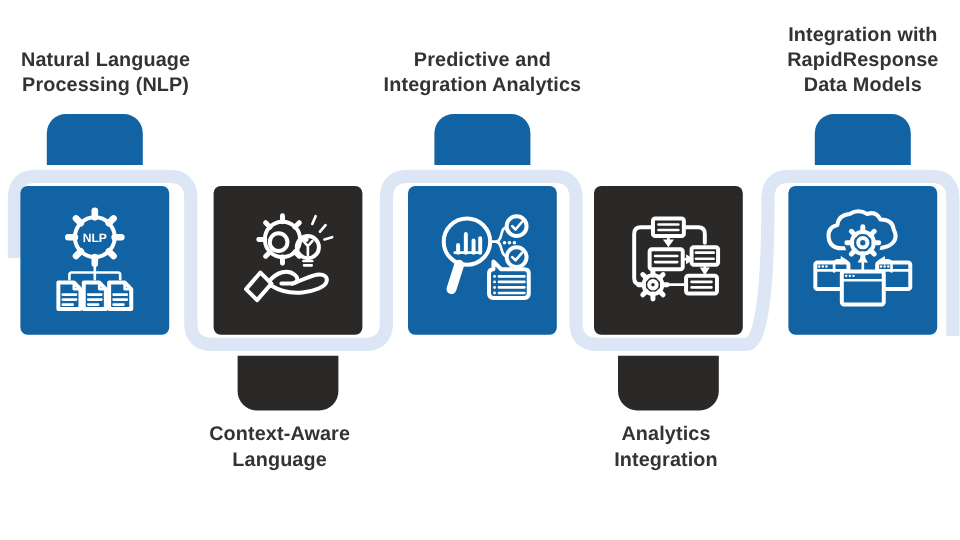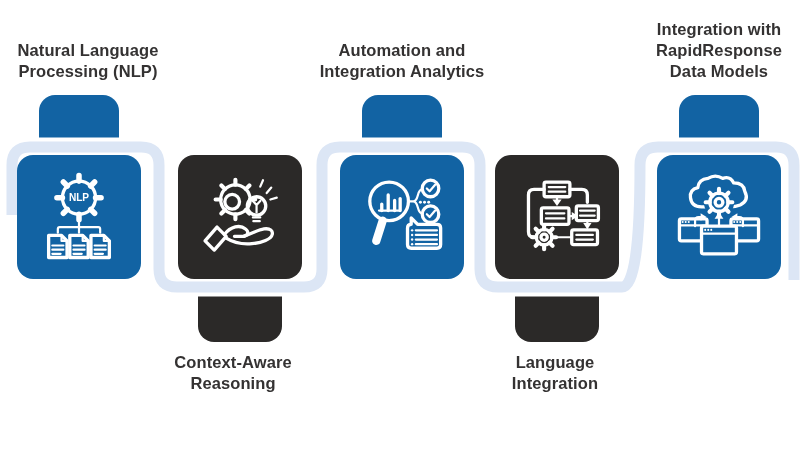--- a/index.html
+++ b/index.html
@@ -11,21 +11,21 @@
   .ribbon-line{fill:none;stroke:#dce6f5;stroke-width:11;}
   
   .tab{position:absolute;z-index:1;}
   .tab.up{width:80px;height:66px;top:95px;border-radius:16px 16px 0 0;}
   .tab.down{width:84px;height:68px;top:274px;border-radius:0 0 16px 16px;}
   .tab.blue{background:#1263a3;}
   .tab.dark{background:#2b2928;}
   .tab-1{left:39px;}  .tab-2{left:198px;} .tab-3{left:362px;}
   .tab-4{left:515px;} .tab-5{left:679px;}
   
-  .card{position:absolute;top:155px;width:124px;height:124px;border-radius:16px;z-index:3;
+  .card{position:absolute;top:155px;width:124px;height:124px;border-radius:6px;z-index:3;
         display:flex;align-items:center;justify-content:center;}
   .card.blue{background:#1263a3;}
   .card.dark{background:#2b2928;}
   .card-1{left:17px;} .card-2{left:178px;} .card-3{left:340px;}
   .card-4{left:495px;} .card-5{left:657px;}
   
   .ic{stroke:#ffffff;fill:none;stroke-width:3.6;stroke-linecap:round;stroke-linejoin:round;}
   .ic-th{stroke:#ffffff;fill:none;stroke-width:2.4;stroke-linecap:round;stroke-linejoin:round;}
   .ic-teeth{stroke:#ffffff;fill:none;stroke-width:6;stroke-linecap:round;}
   .ic-teeth-s{stroke:#ffffff;fill:none;stroke-width:4.5;stroke-linecap:round;}
@@ -199,28 +199,28 @@
         <path class="ic-fill" d="M45.2,52 L54.8,52 L50,44.5 Z"></path>
     </svg>
   </div>
 
   <div class="label label-1">
     <span>Natural Language</span>
     <span>Processing (NLP)</span>
   </div>
   <div class="label label-2">
     <span>Context-Aware</span>
-    <span>Reasoning</span>
+    <span>Language</span>
   </div>
   <div class="label label-3">
-    <span>Automation and</span>
+    <span>Predictive and</span>
     <span>Integration Analytics</span>
   </div>
   <div class="label label-4">
-    <span>Language</span>
+    <span>Analytics</span>
     <span>Integration</span>
   </div>
   <div class="label label-5">
     <span>Integration with</span>
     <span>RapidResponse</span>
     <span>Data Models</span>
   </div>
 
 </div>
 

